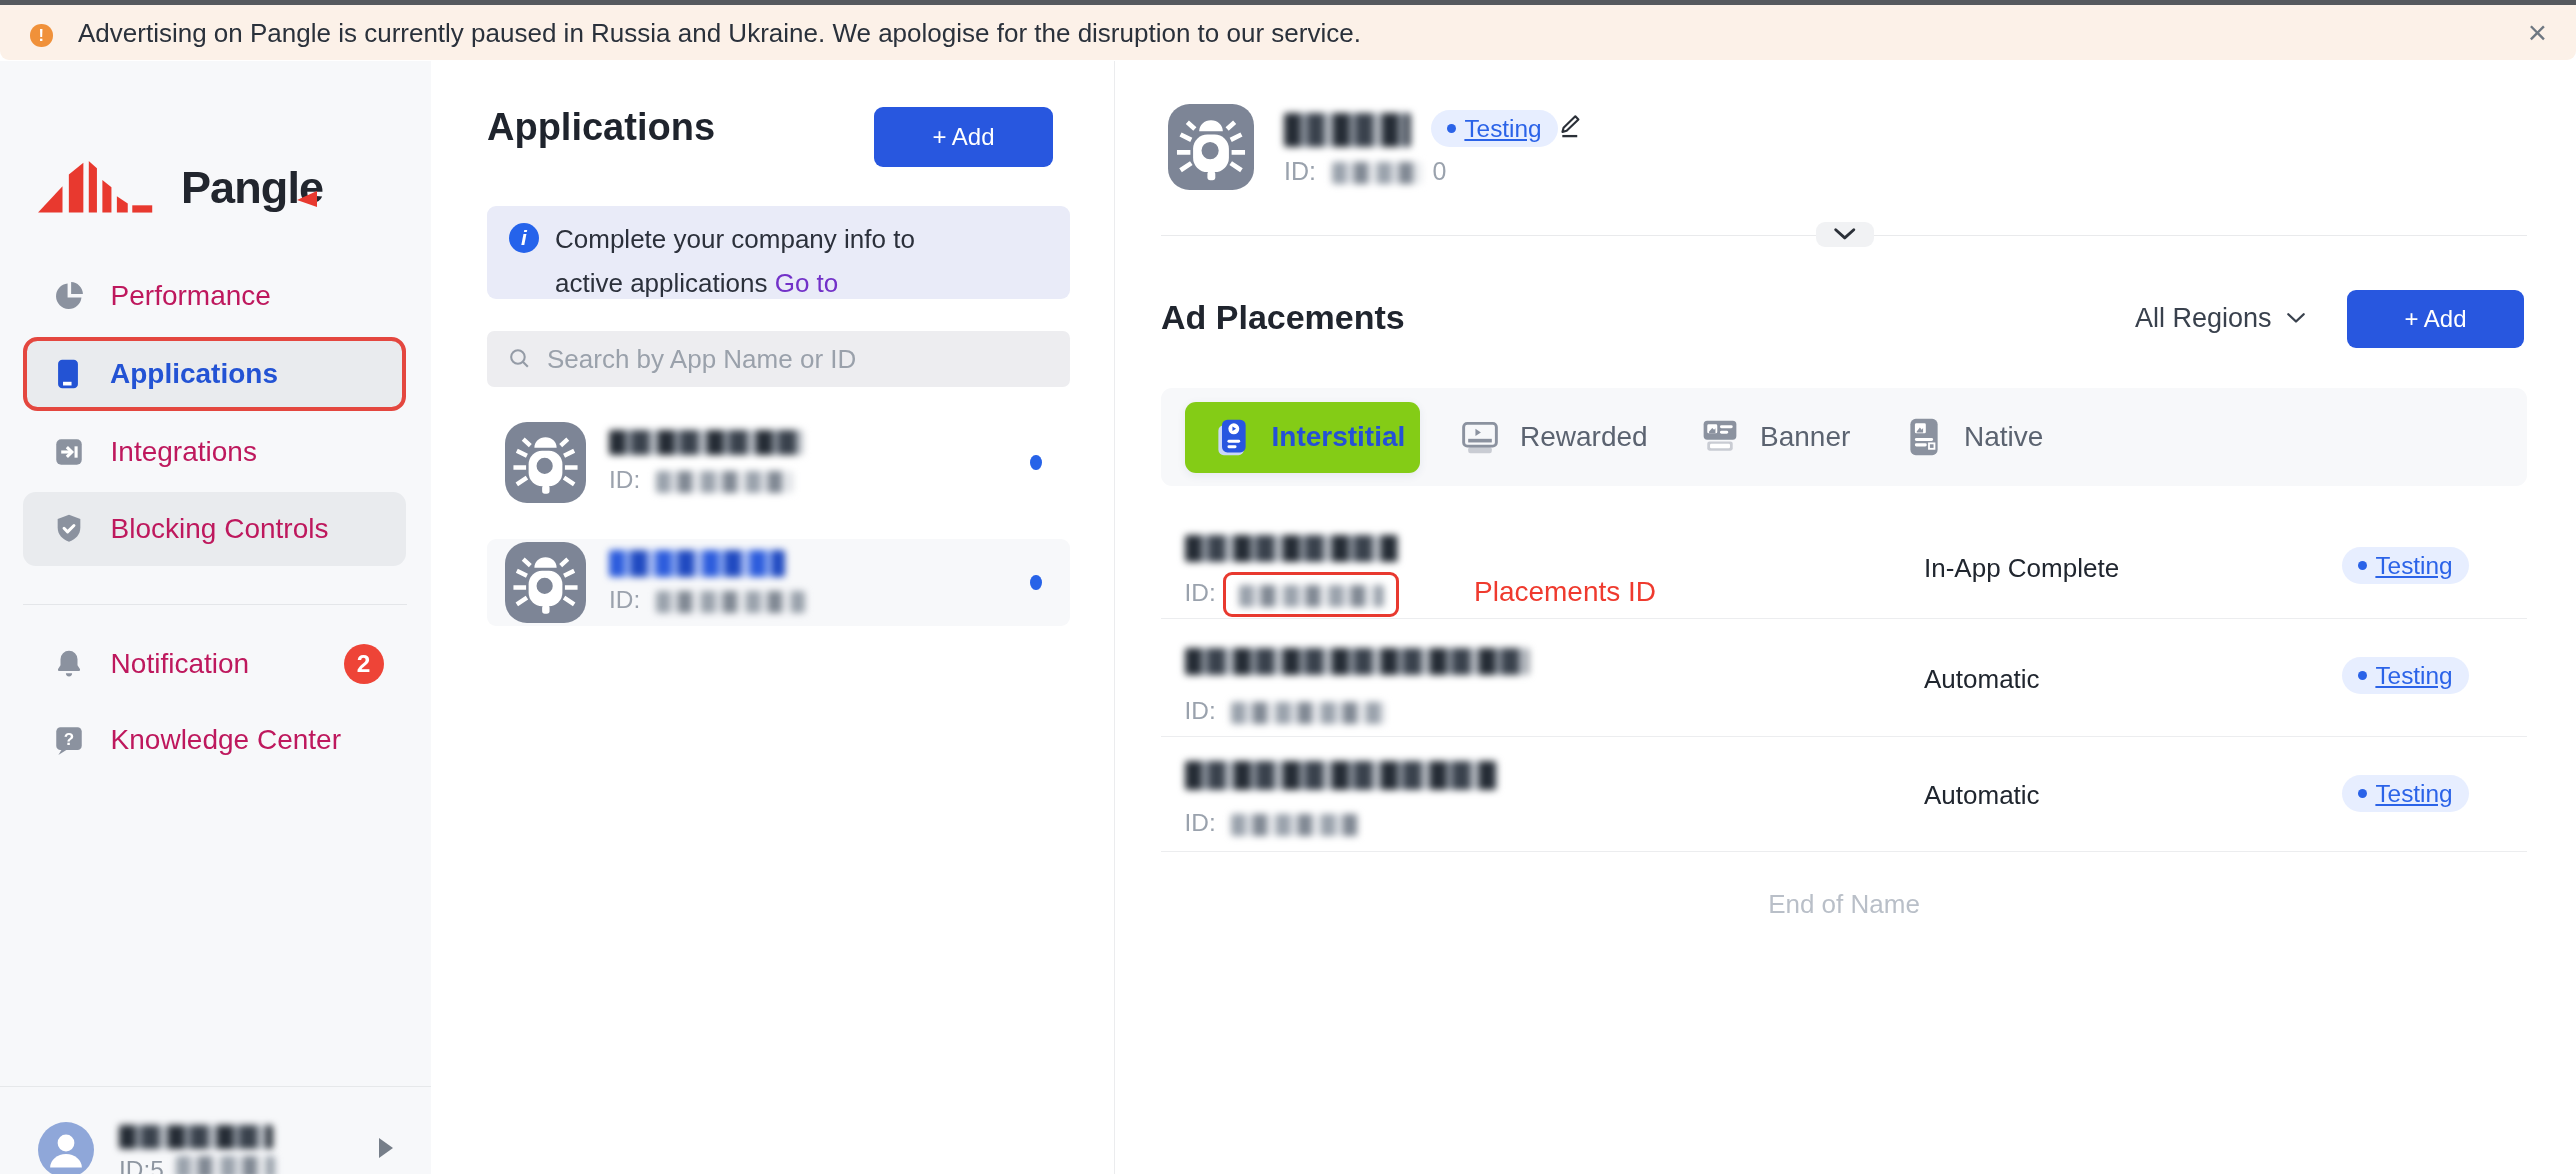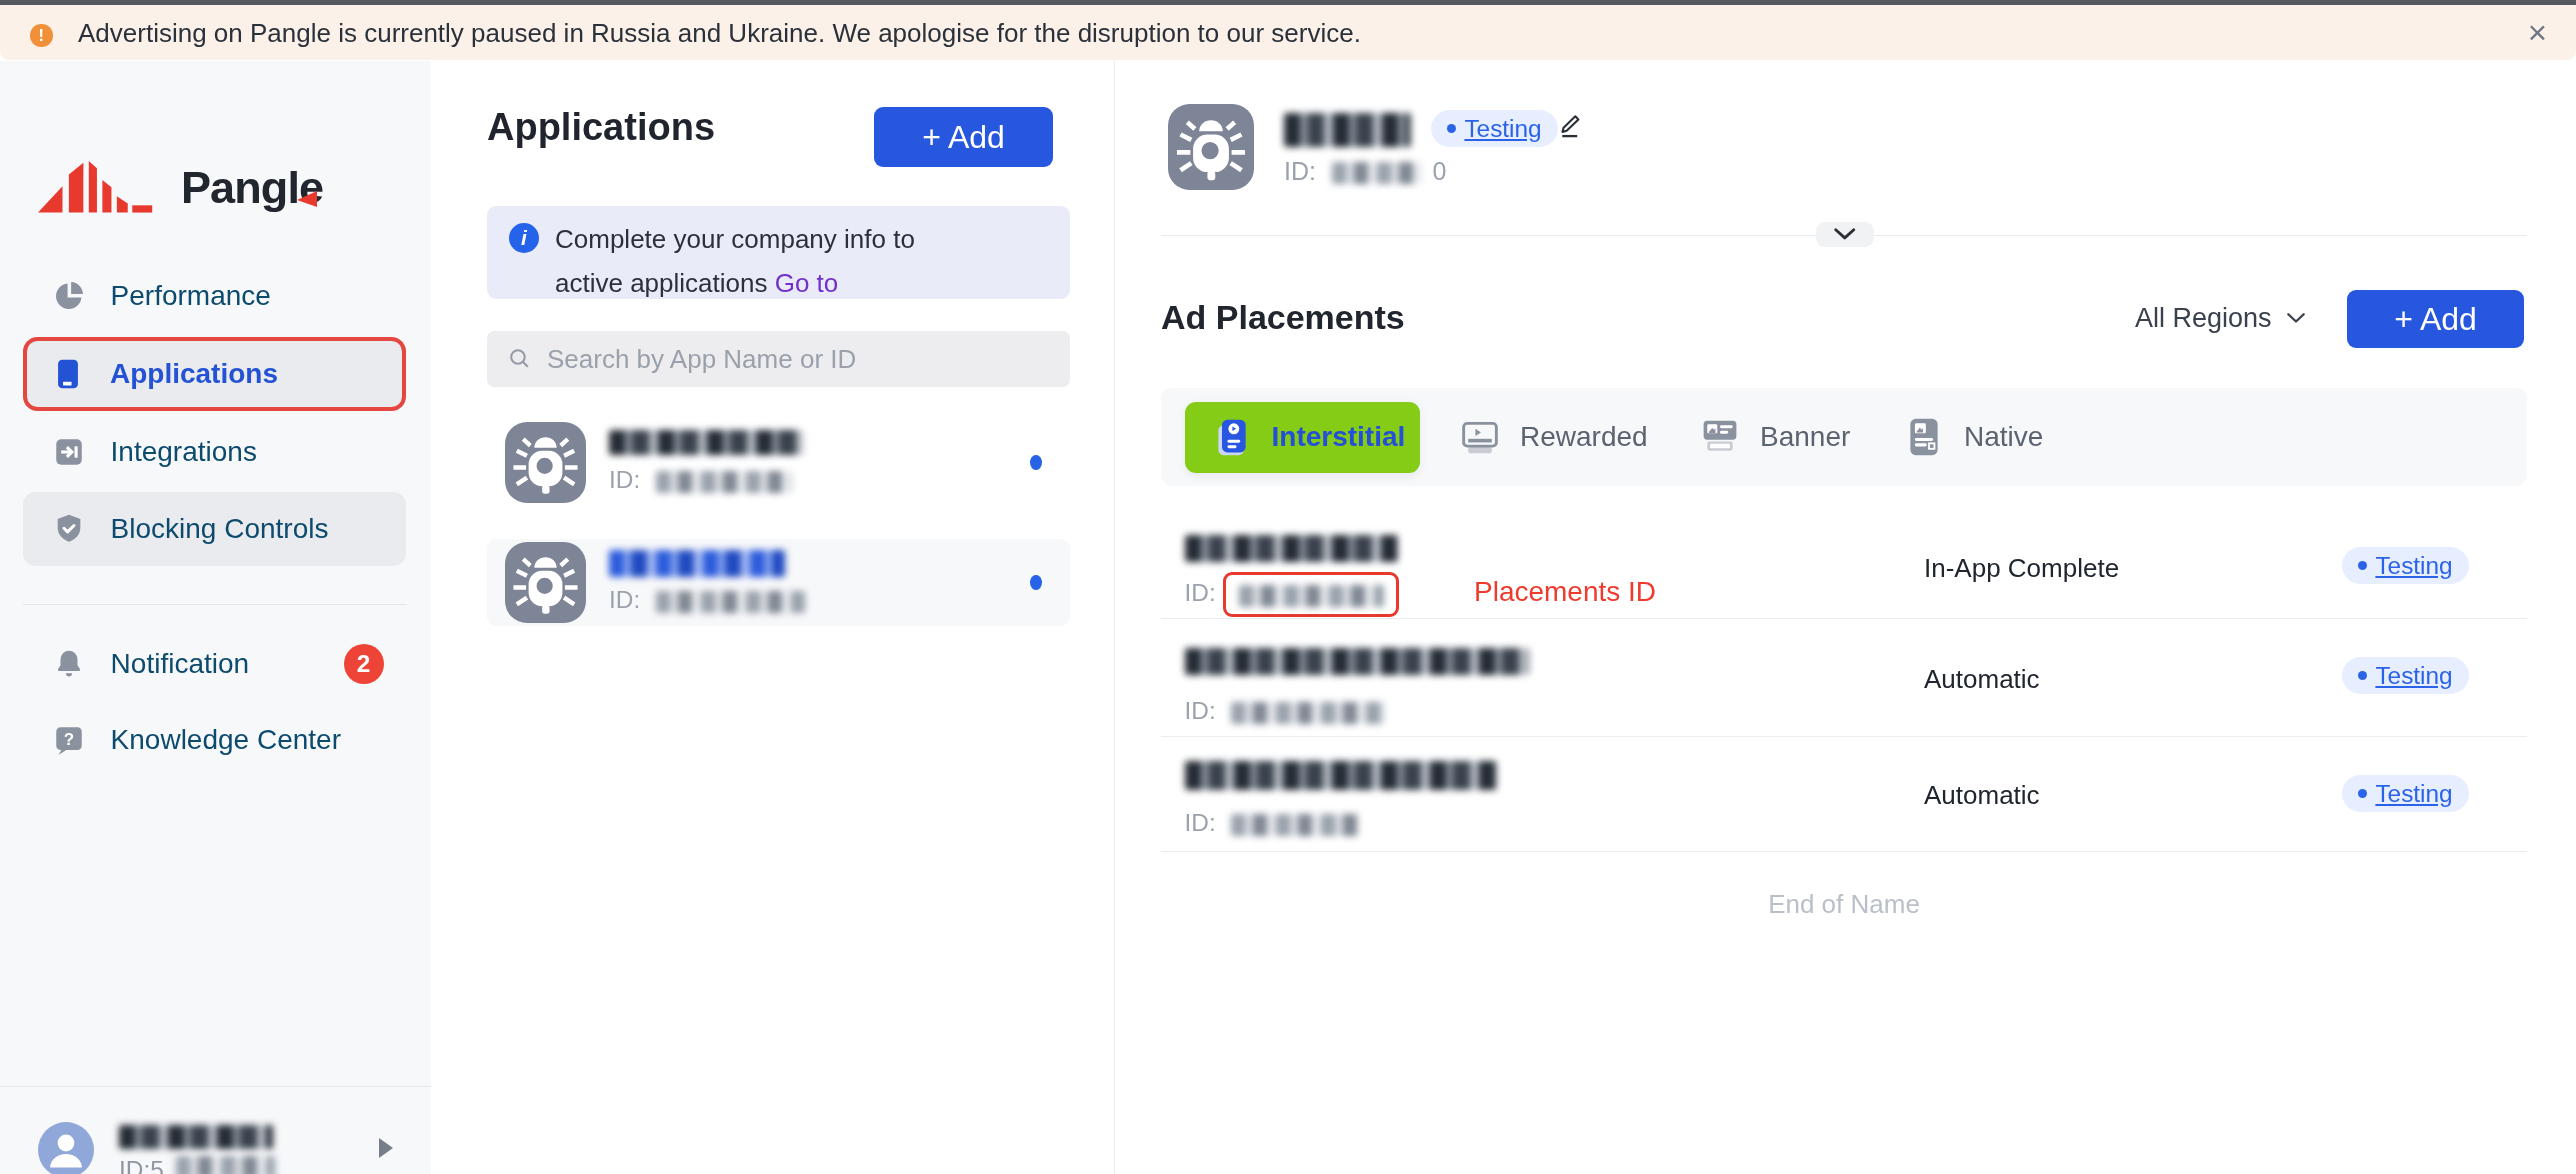--- a/index.html
+++ b/index.html
@@ -25,21 +25,21 @@
   .logo { position:absolute; left:38px; top:94px; width:353px; height:65px; }
   .logo svg { position:absolute; left:0; top:5.4px; }
   .logo-text { position:absolute; left:143px; top:7.2px; font-size:45px; font-weight:700; color:#22262e; letter-spacing:-0.9px; }
   .logo-g-accent { position:absolute; left:259px; top:36px; width:0; height:0;
     border-top:9px solid transparent; border-bottom:7.2px solid transparent; border-right:20px solid #e8392f; }
 
   .nav-item { position:absolute; left:22.6px; width:383px; height:74px; display:flex; align-items:center;
     border-radius:12.7px; cursor:pointer; }
   .nav-ic { width:34px; height:34px; margin-left:29px; flex:0 0 34px; }
   .nav-ic svg { width:100%; height:100%; display:block; }
-  .nav-label { margin-left:25px; font-size:28px; color:#0c4a6e; }
+  .nav-label { margin-left:25px; font-size:28px; color:#be185d; }
   .nav-item.hovered { background:#e9ebee; }
   .nav-item.active { background:#e9ebee; border:4.5px solid #e4473f; border-radius:14.5px; }
   .nav-item.active .nav-label { color:#2353d4; font-weight:700; }
 
   .side-divider { position:absolute; left:22.6px; width:384px; height:0; border-top:1.8px solid #e4e6e9; }
   .notif-badge { position:absolute; right:22px; width:40px; height:40px; border-radius:50%; background:#ee4437;
     color:#fff; font-size:24.4px; font-weight:700; display:flex; align-items:center; justify-content:center; }
 
   .user-block { position:absolute; left:0; top:1025px; width:431px; height:127px;
     border-top:1.8px solid #e6e8ea; border-bottom:1.8px solid #e6e8ea; cursor:pointer; }
@@ -49,21 +49,21 @@
     border-left:14.5px solid #767e89; border-top:10px solid transparent; border-bottom:10px solid transparent; }
 
   
   .blur { filter:blur(3.6px); border-radius:2.7px; display:inline-block; vertical-align:middle; }
   .blur-dark { background:repeating-linear-gradient(90deg,#242b34 0 16.3px,#8a919b 16.3px 23.5px,#39414c 23.5px 40px,#b7bcc3 40px 49px); }
   .blur-gray { background:repeating-linear-gradient(90deg,#99a1ab 0 14.5px,#dcdfe4 14.5px 22px,#7f8792 22px 36px,#e9ebee 36px 45px); }
   .blur-blue { background:repeating-linear-gradient(90deg,#2b5bdc 0 14.5px,#8aa7f0 14.5px 22px,#1f49c0 22px 38px,#a9bdf4 38px 47px); }
 
   
   .m-title { position:absolute; left:56px; top:45px; font-size:38px; font-weight:700; color:#1f242d; }
-  .btn-blue { background:#2857df; color:#fff; border:none; border-radius:9px; font-size:32px;
+  .btn-blue { background:#2857df; color:#fff; border:none; border-radius:9px; font-size:24px;
     font-family:"Liberation Sans",sans-serif; cursor:pointer; display:flex; align-items:center; justify-content:center; }
   .m-add { position:absolute; left:443px; top:46px; width:179px; height:60px; }
   .notice { position:absolute; left:56px; top:145px; width:583px; height:93px; background:#e9ebf8; border-radius:9px; }
   .notice-ic { position:absolute; left:22px; top:17px; width:30px; height:30px; border-radius:50%; background:#2563eb;
     color:#fff; font-size:21px; font-weight:700; font-style:italic; text-align:center; line-height:30px; }
   .notice-text { position:absolute; left:68px; top:11px; font-size:26px; color:#2b303b; line-height:44px; }
   .notice-link { color:#7231c8; cursor:pointer; }
   .search-box { position:absolute; left:56px; top:270px; width:583px; height:56px; background:#ededf0; border-radius:7.2px; }
   .search-box svg { position:absolute; left:20px; top:15.4px; width:25px; height:25px; }
   .search-box input { position:absolute; left:60px; top:0; width:507px; height:56px; background:transparent; border:none;

